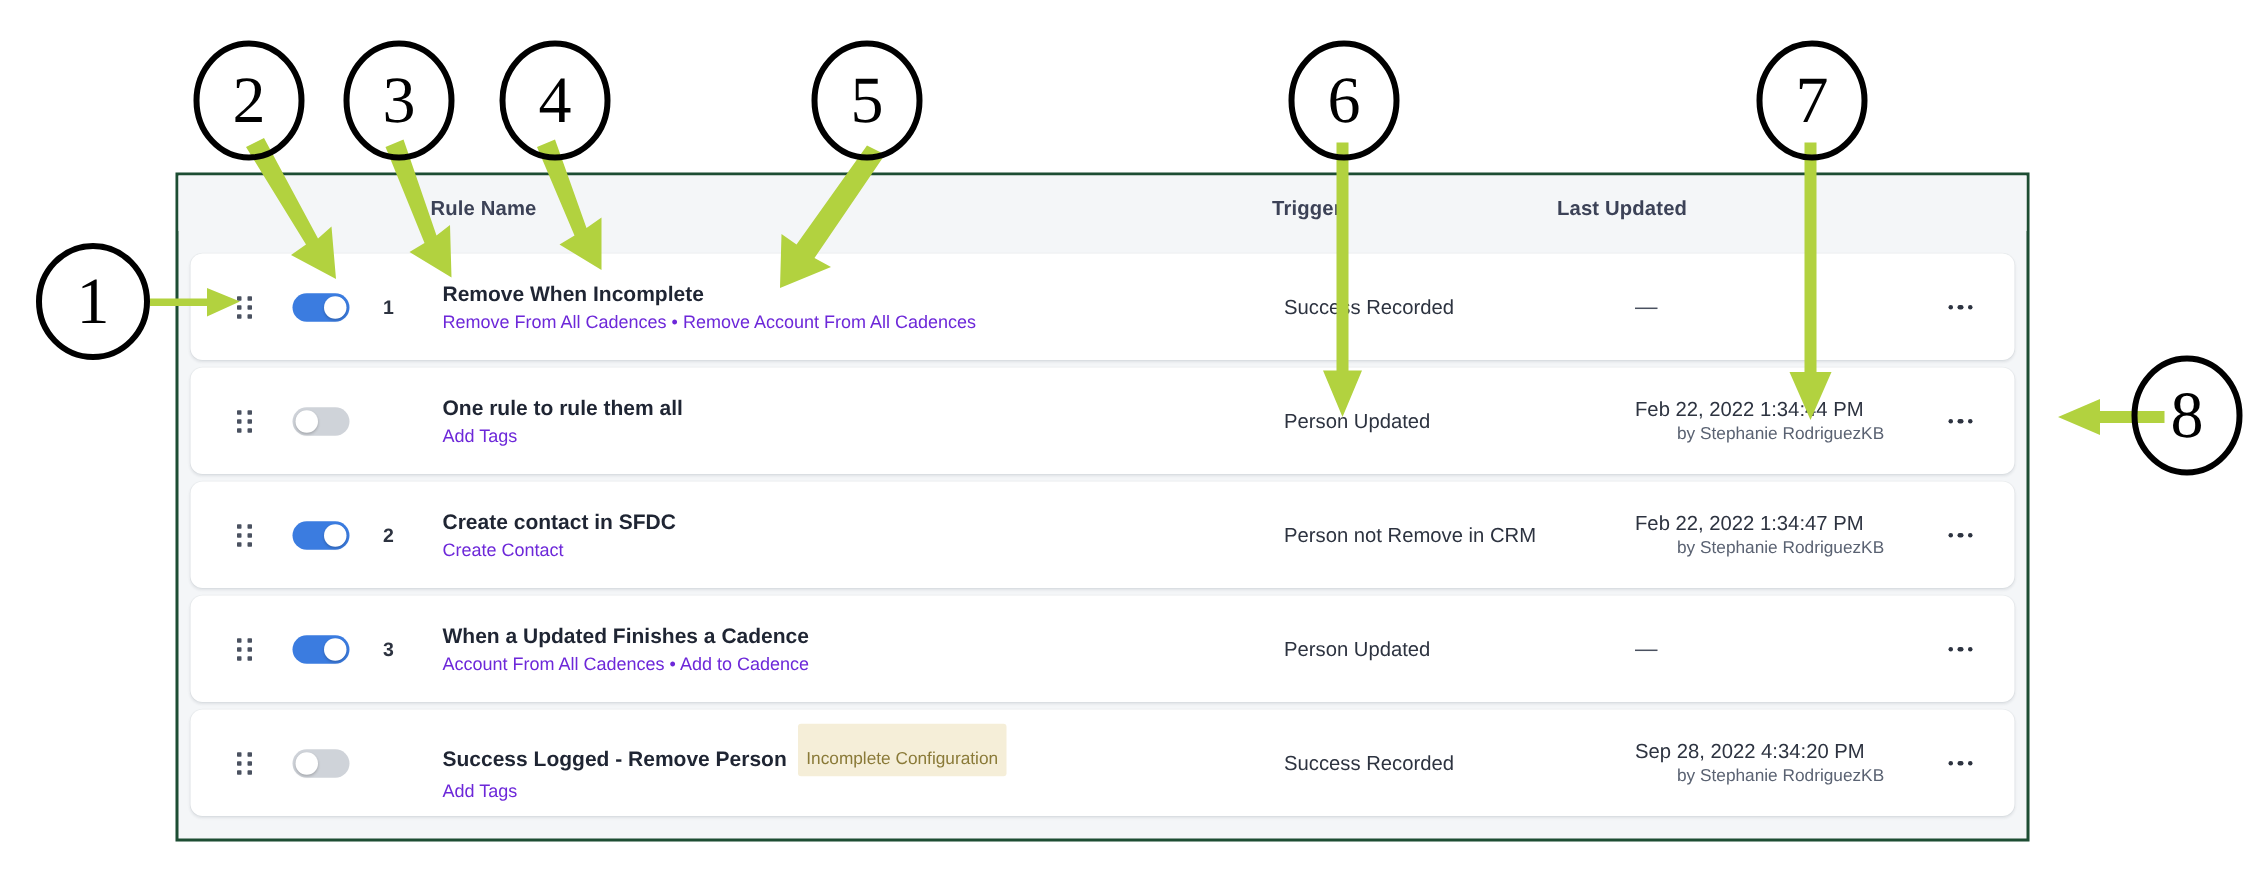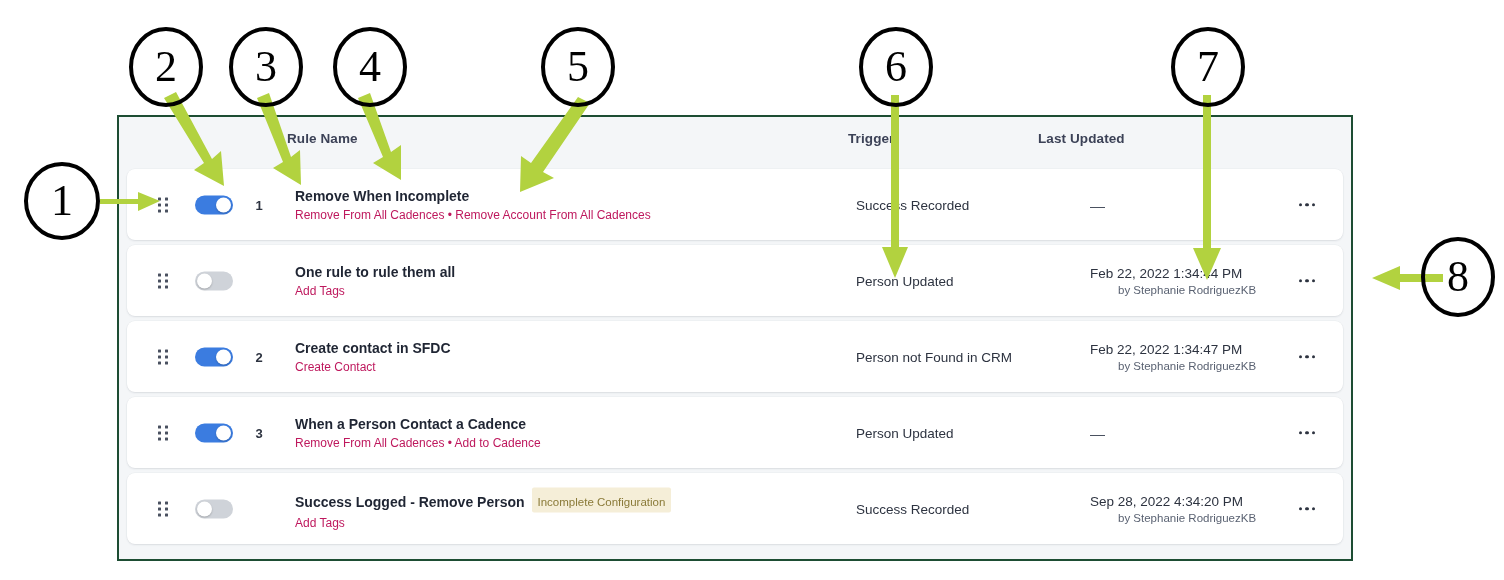--- a/index.html
+++ b/index.html
@@ -141,33 +141,33 @@
   .rule-title {
     font-size: 14px;
     font-weight: bold;
     color: #1f2533;
     line-height: 17px;
     white-space: nowrap;
   }
   .badge {
     display: inline-block;
     margin-left: 7px;
-    padding: 6px 6px 2px;
+    padding: 16px 6px 2px;
     background: #f5eed8;
     color: #8a7a38;
     font-size: 11.5px;
     font-weight: normal;
     border-radius: 2px;
     vertical-align: 1px;
     white-space: nowrap;
   }
   .rule-sub {
     margin-top: 3px;
     font-size: 12px;
-    color: #be185d;
+    color: #6d28d9;
     line-height: 15px;
     white-space: nowrap;
   }
 
   
   .trigger-cell {
     position: absolute;
     left: 729px;
     top: 50%;
     transform: translateY(-50%);
@@ -318,21 +318,21 @@
             <i></i>
           </div>
           <div class="toggle on">
             <span class="knob"></span>
           </div>
           <div class="order-num">2</div>
           <div class="name-cell">
             <div class="rule-title"><span>Create contact in SFDC</span></div>
             <div class="rule-sub">Create Contact</div>
           </div>
-          <div class="trigger-cell">Person not Found in CRM</div>
+          <div class="trigger-cell">Person not Remove in CRM</div>
           <div class="updated-cell">
             <div class="updated-main">Feb 22, 2022 1:34:47 PM</div>
             <div class="updated-by">by Stephanie RodriguezKB</div>
           </div>
           <div class="kebab">
             <i></i>
             <i></i>
             <i></i>
           </div>
         </div>
@@ -343,22 +343,22 @@
             <i></i>
             <i></i>
             <i></i>
             <i></i>
           </div>
           <div class="toggle on">
             <span class="knob"></span>
           </div>
           <div class="order-num">3</div>
           <div class="name-cell">
-            <div class="rule-title"><span>When a Person Contact a Cadence</span></div>
-            <div class="rule-sub">Remove From All Cadences • Add to Cadence</div>
+            <div class="rule-title"><span>When a Updated Finishes a Cadence</span></div>
+            <div class="rule-sub">Account From All Cadences • Add to Cadence</div>
           </div>
           <div class="trigger-cell">Person Updated</div>
           <div class="updated-cell">
             <div class="updated-dash">—</div>
           </div>
           <div class="kebab">
             <i></i>
             <i></i>
             <i></i>
           </div>

